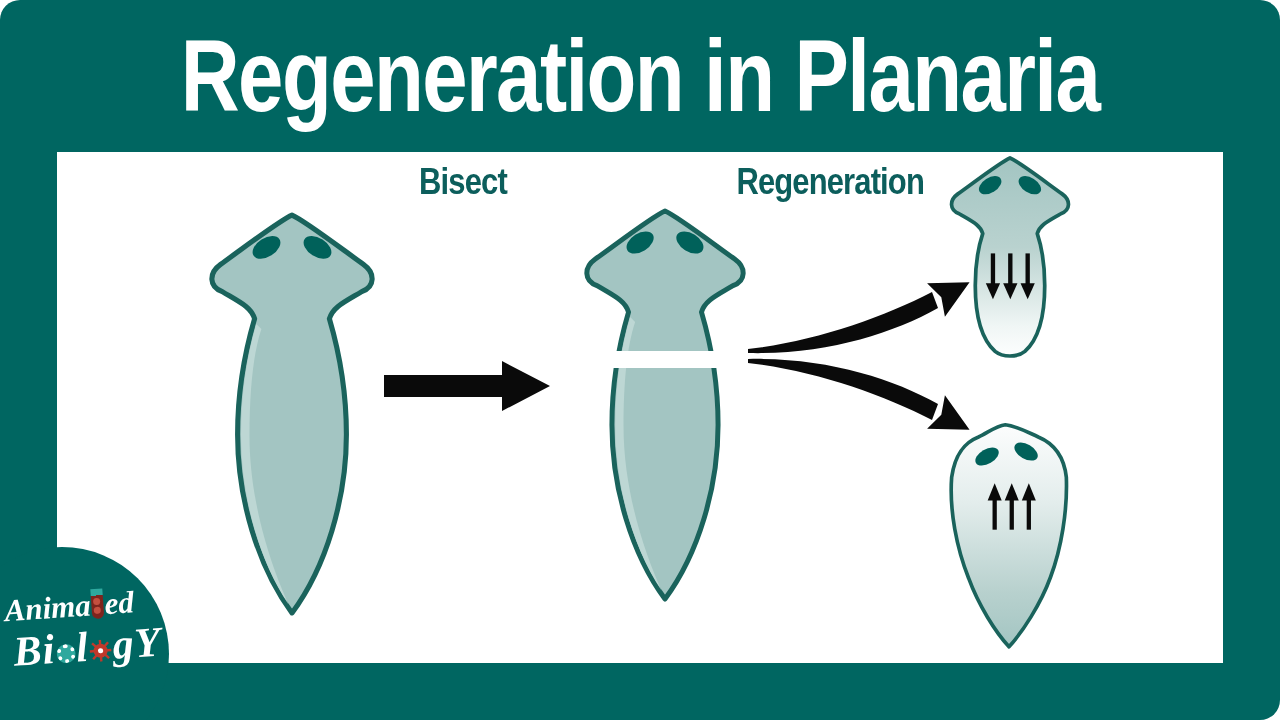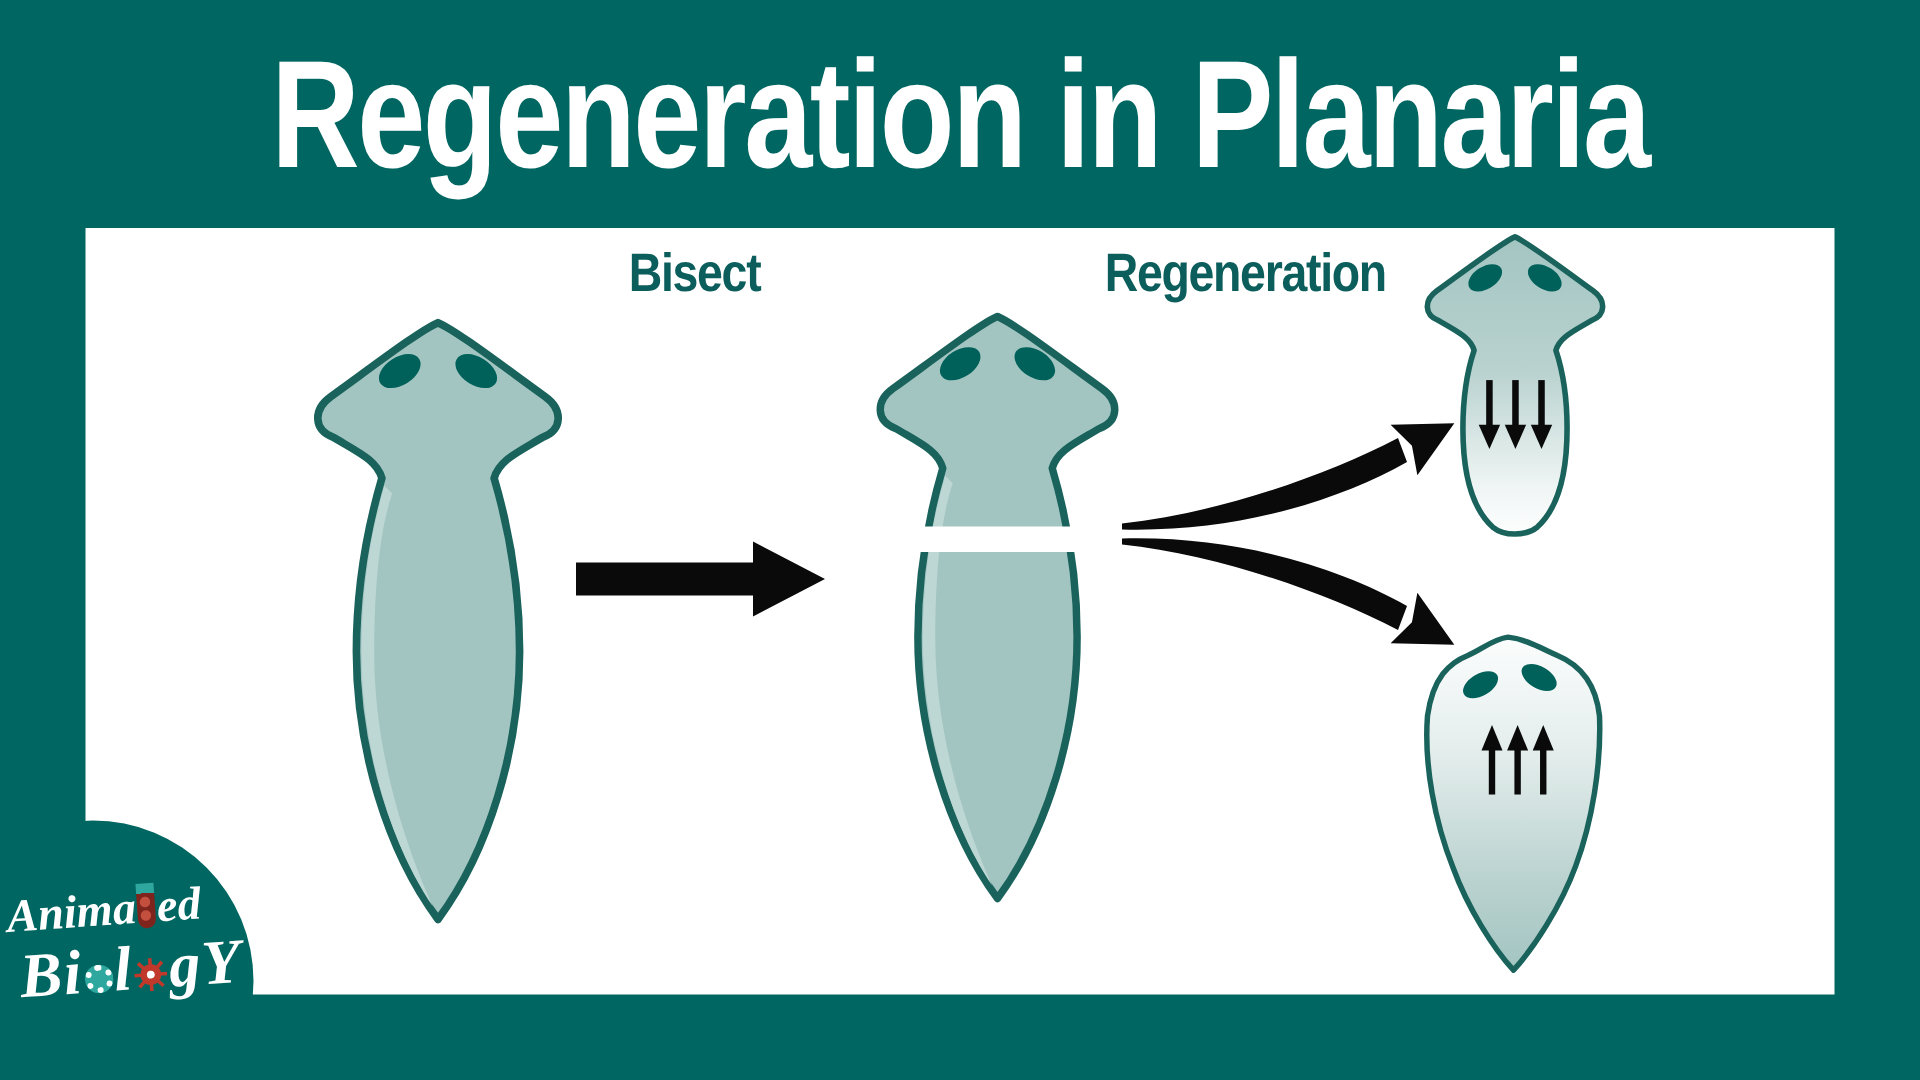--- a/index.html
+++ b/index.html
@@ -1,17 +1,17 @@
 <!DOCTYPE html>
 <html><head>
 <meta charset="utf-8">
 <style>
   html,body{margin:0;padding:0;}
   body{width:1280px;height:720px;overflow:hidden;font-family:"Liberation Sans",sans-serif;}
-  .stage{position:relative;width:1280px;height:720px;background:#006661;}
+  .stage{position:relative;width:1280px;height:720px;background:#006661;border-radius:20px;}
   .panel{position:absolute;left:57px;top:152px;width:1166px;height:511px;background:#ffffff;}
   .title{position:absolute;left:0;right:0;top:22px;height:110px;line-height:108px;
          text-align:center;color:#ffffff;font-size:102px;font-weight:bold;
          letter-spacing:-2px;transform:scaleX(0.80);transform-origin:50% 50%;white-space:nowrap;}
   .stepLabel{position:absolute;top:162px;height:40px;line-height:40px;text-align:center;
          color:#0c5e5c;font-size:36px;font-weight:bold;letter-spacing:-1px;
          transform:scaleX(0.86);transform-origin:50% 50%;white-space:nowrap;}
   .lblBisect{left:378px;width:170px;}
   .lblRegen{left:722px;width:206px;}
   .abs{position:absolute;}

